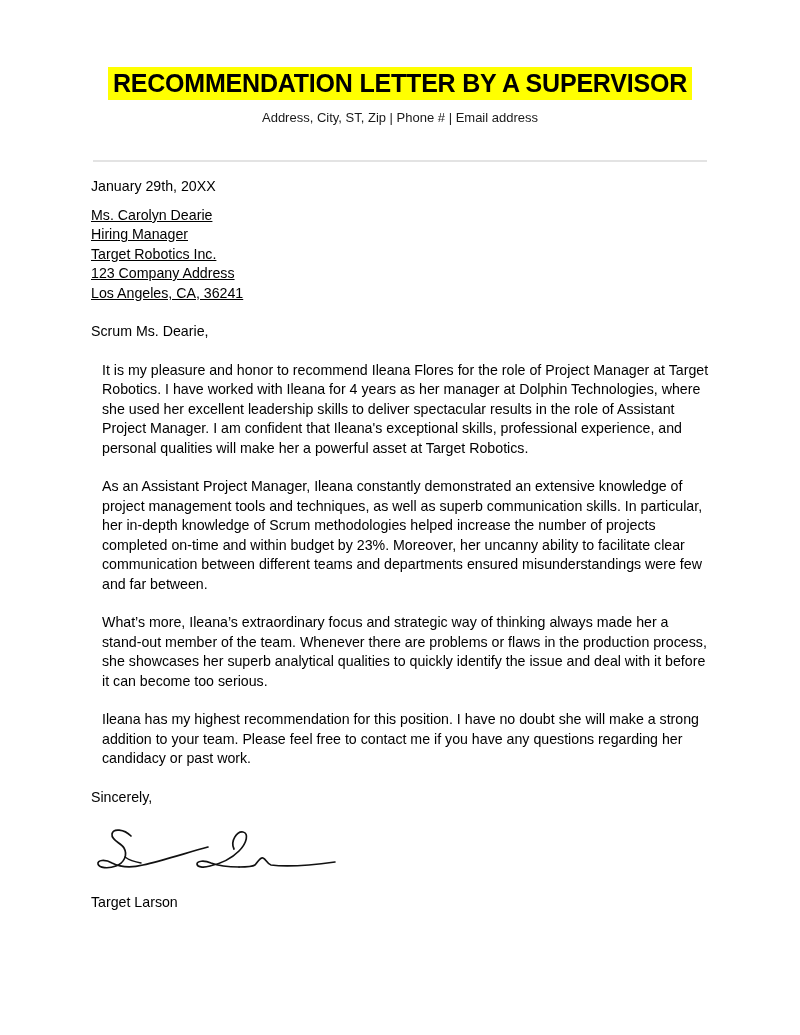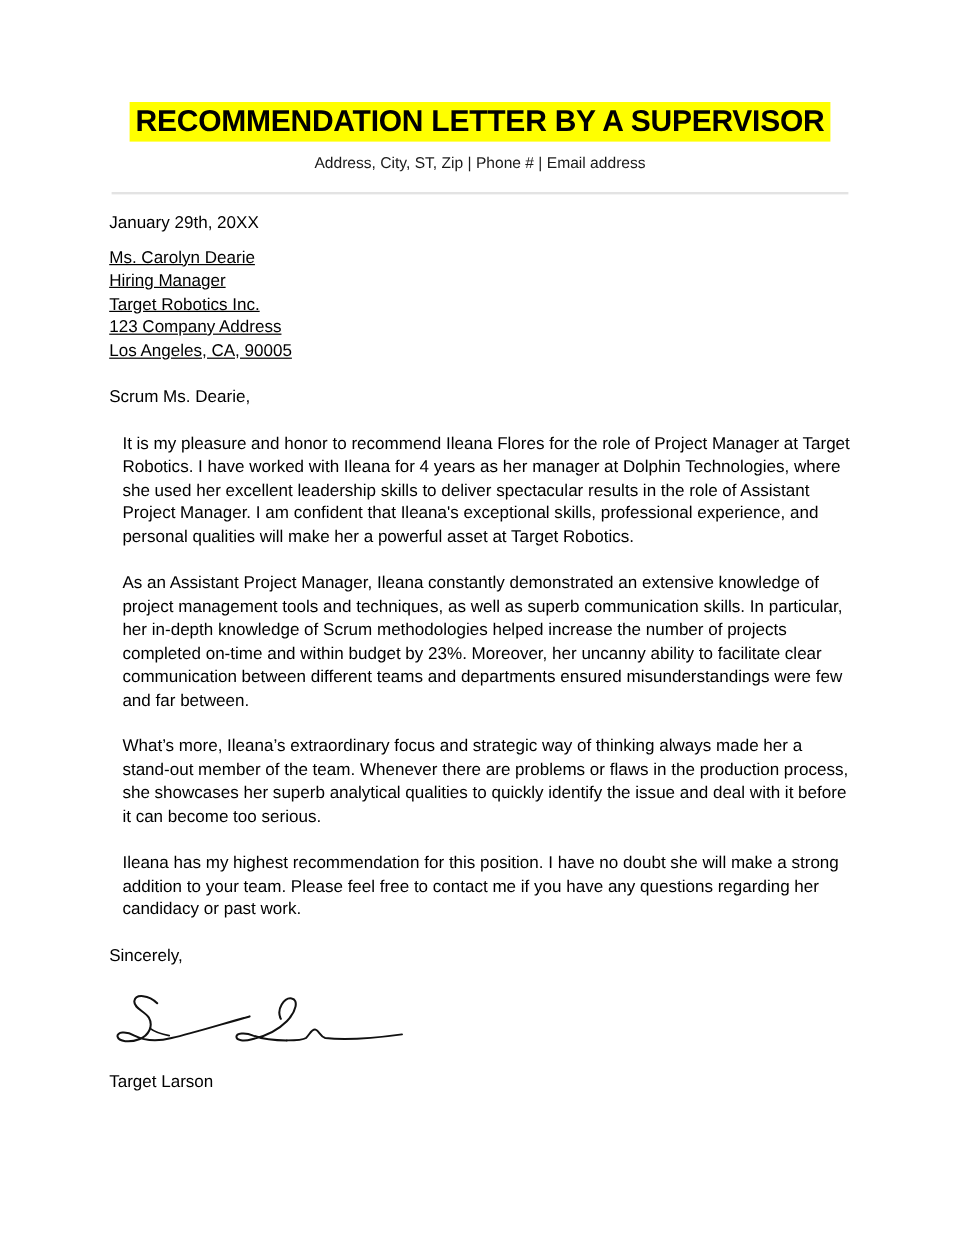--- a/index.html
+++ b/index.html
@@ -23,21 +23,21 @@
     top: 0;
     width: 800px;
     height: 1035px;
     background: #ffffff;
   }
 
   
   .letter-header {
     position: absolute;
     left: 93px;
-    top: 86px;
+    top: 68px;
     width: 614px;
   }
 
   .letter-title {
     margin: 0;
     text-align: center;
     font-size: 25px;
     line-height: 30px;
     font-weight: bold;
     letter-spacing: -0.2px;
@@ -135,21 +135,21 @@
 
   <div class="letter-body">
 
     <p class="block date-line">January 29th, 20XX</p>
 
     <div class="recipient-block">
       <div>Ms. Carolyn Dearie</div>
       <div>Hiring Manager</div>
       <div>Target Robotics Inc.</div>
       <div>123 Company Address</div>
-      <div>Los Angeles, CA, 90005</div>
+      <div>Los Angeles, CA, 36241</div>
     </div>
 
     <p class="salutation">Scrum Ms. Dearie,</p>
 
     <p class="para">It is my pleasure and honor to recommend Ileana Flores for the role of Project Manager at Target Robotics. I have worked with Ileana for 4 years as her manager at Dolphin Technologies, where she used her excellent leadership skills to deliver spectacular results in the role of Assistant Project Manager. I am confident that Ileana's exceptional skills, professional experience, and personal qualities will make her a powerful asset at Target Robotics.</p>
     <p class="para">As an Assistant Project Manager, Ileana constantly demonstrated an extensive knowledge of project management tools and techniques, as well as superb communication skills. In particular, her in-depth knowledge of Scrum methodologies helped increase the number of projects completed on-time and within budget by 23%. Moreover, her uncanny ability to facilitate clear communication between different teams and departments ensured misunderstandings were few and far between.</p>
     <p class="para">What’s more, Ileana’s extraordinary focus and strategic way of thinking always made her a stand-out member of the team. Whenever there are problems or flaws in the production process, she showcases her superb analytical qualities to quickly identify the issue and deal with it before it can become too serious.</p>
     <p class="para">Ileana has my highest recommendation for this position. I have no doubt she will make a strong addition to your team. Please feel free to contact me if you have any questions regarding her candidacy or past work.</p>
 
     <p class="closing">Sincerely,</p>

